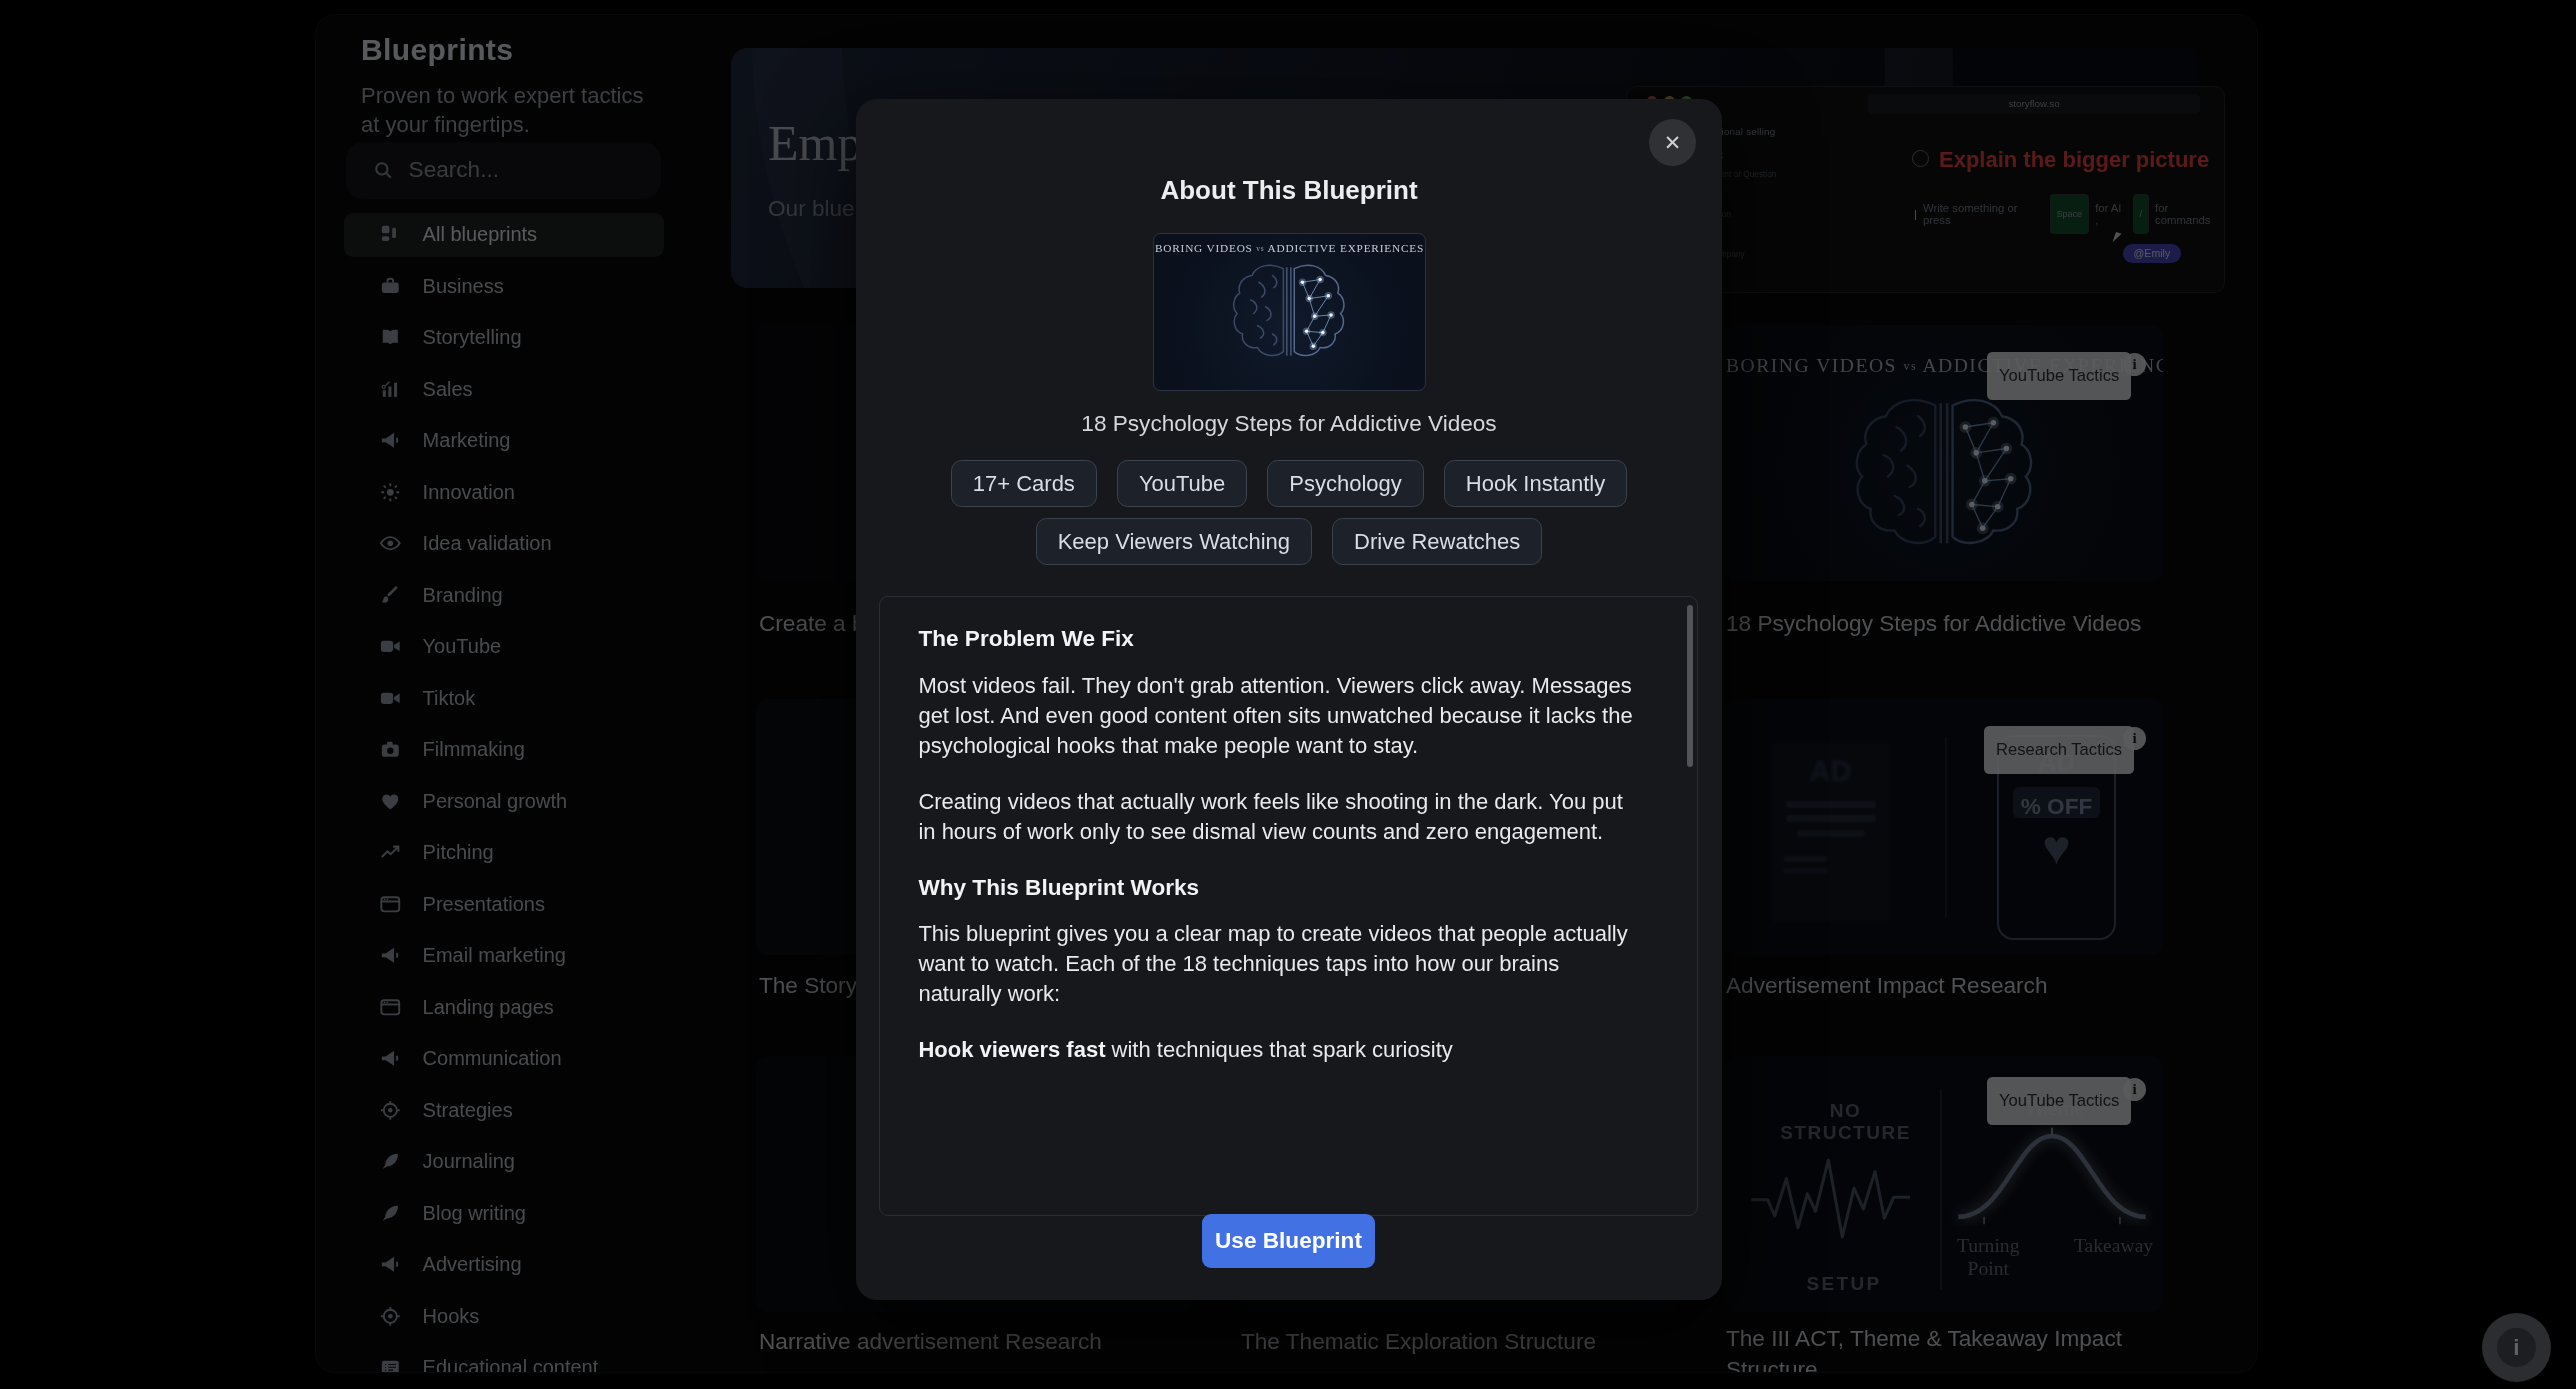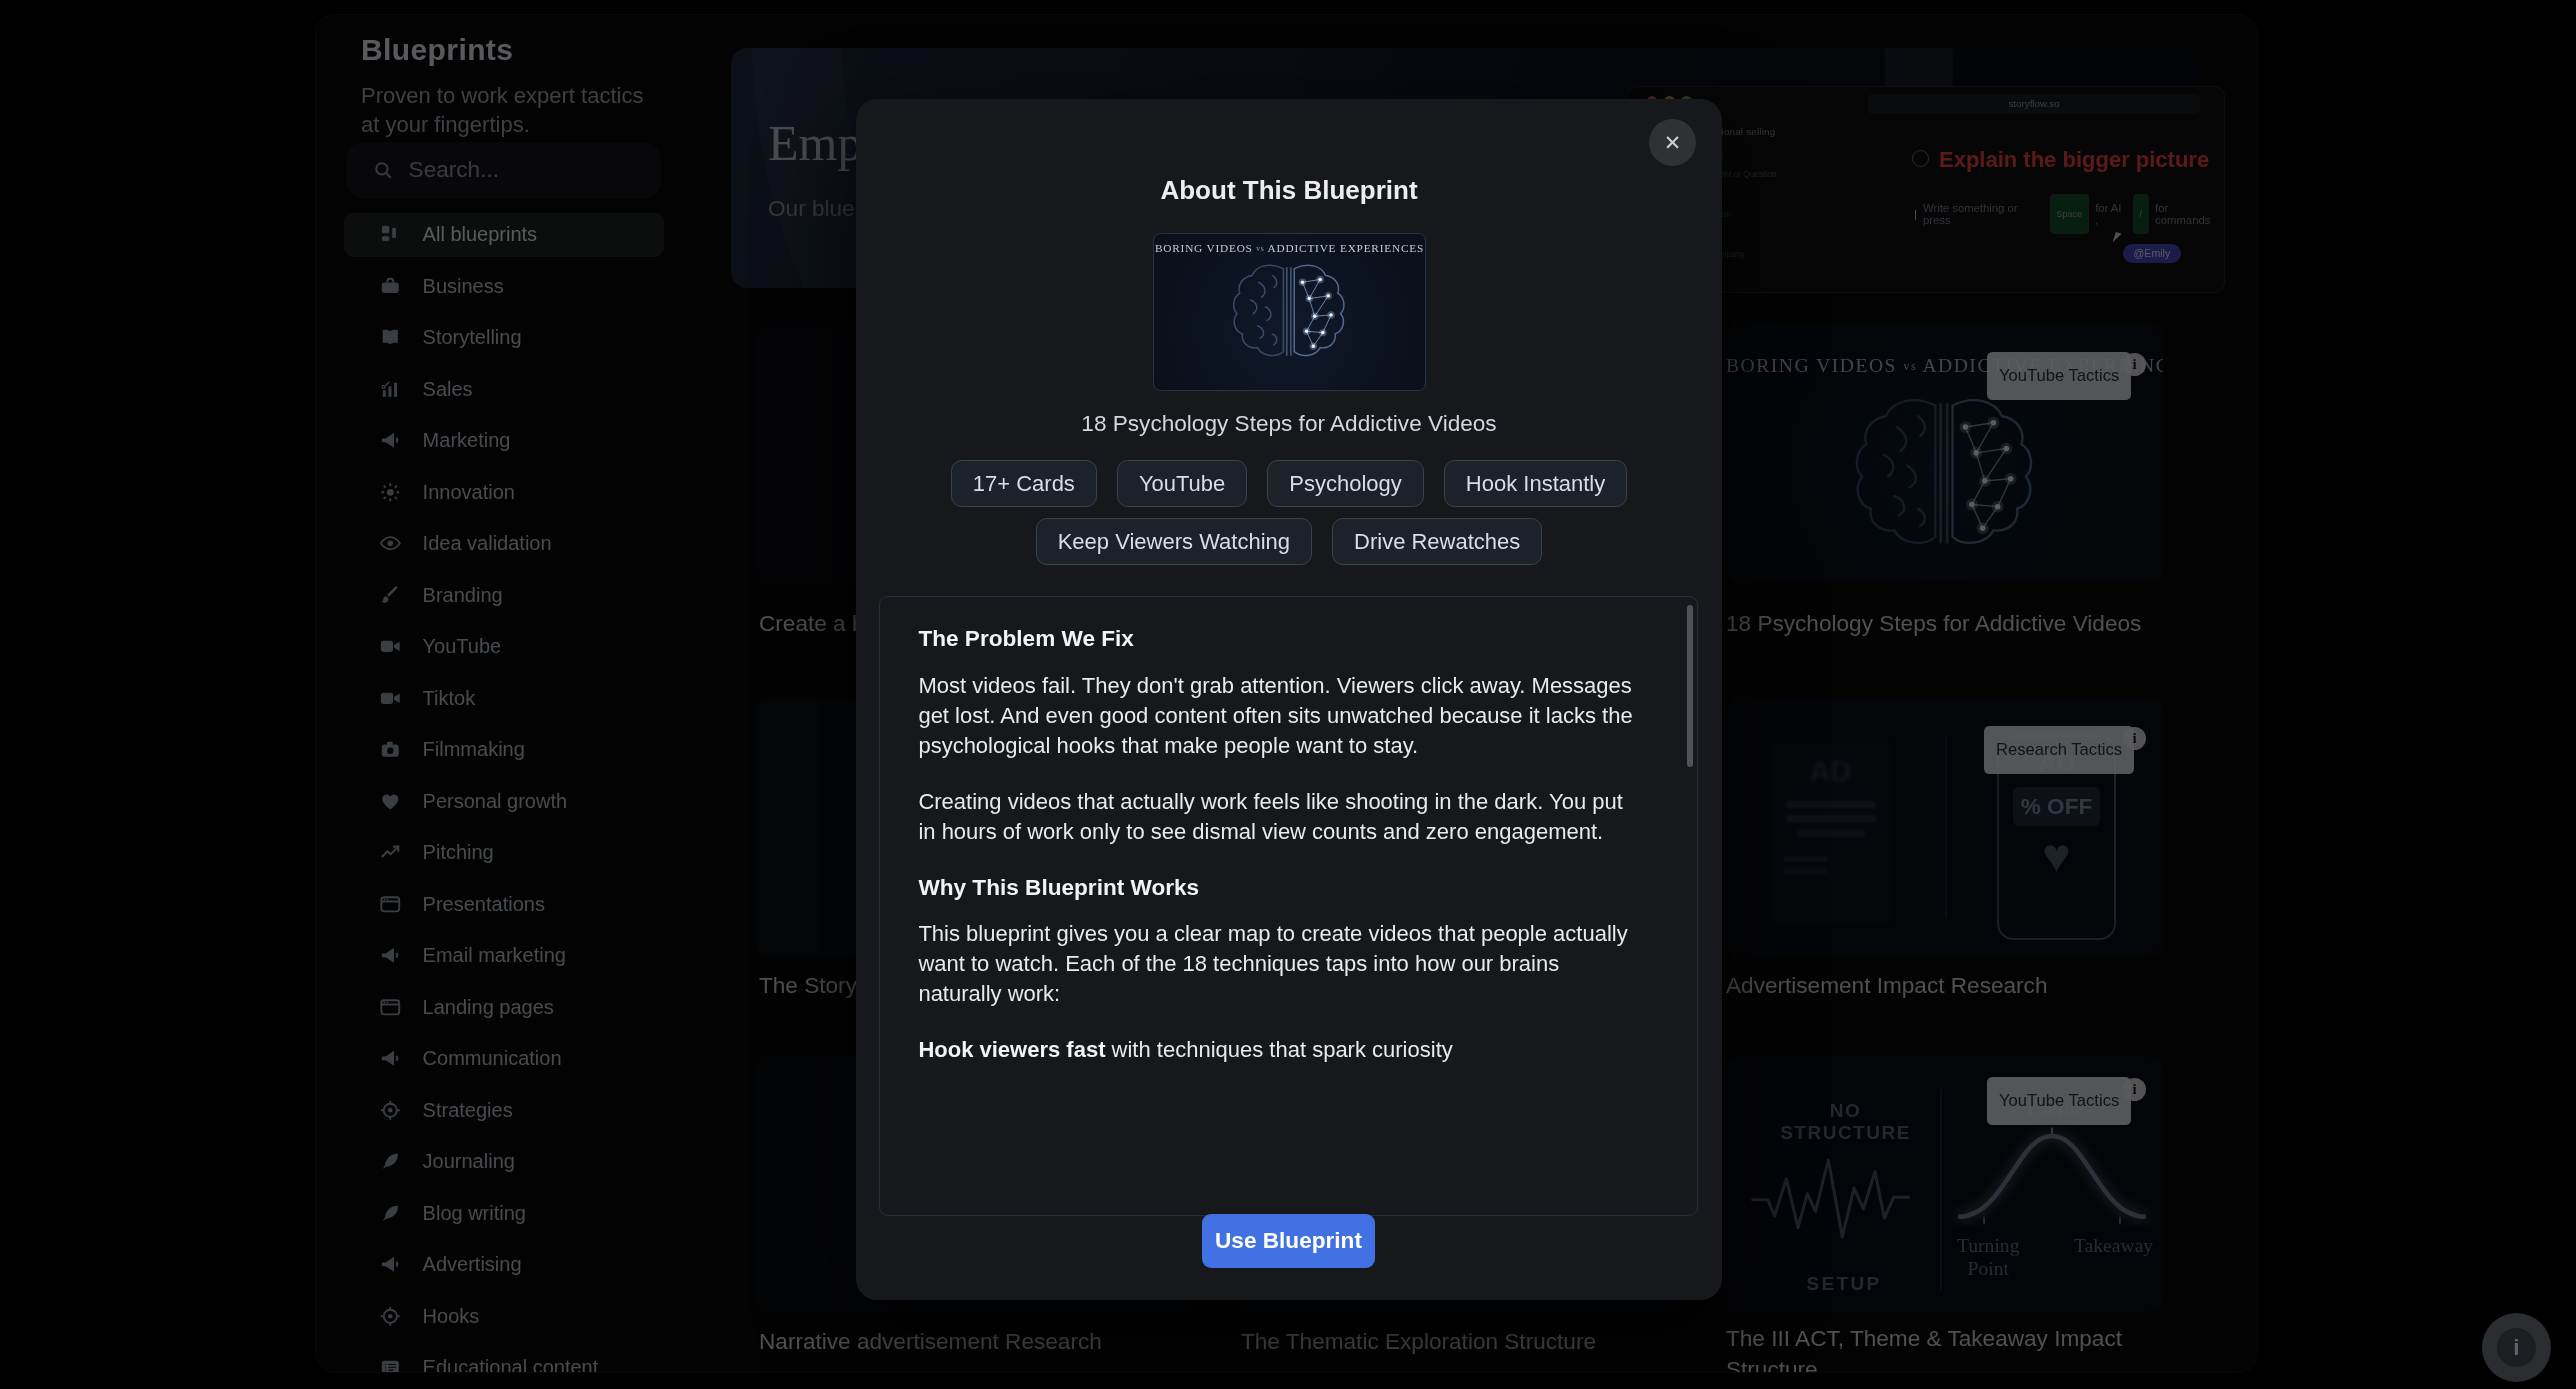--- a/index.html
+++ b/index.html
@@ -451,21 +451,21 @@
       <div style="text-align:center;margin-top:12px;font-size:29px;font-weight:700;color:#2e3a4e;filter:blur(1.5px);">AD</div>
       <div style="margin:13.6px auto 0;width:90px;height:6.8px;background:#27303f;border-radius:3px;"></div>
       <div style="margin:7.5px auto 0;width:90px;height:6.8px;background:#27303f;border-radius:3px;"></div>
       <div style="margin:7.5px auto 0;width:68px;height:6.8px;background:#222a38;border-radius:3px;"></div>
       <div style="margin:19.6px 0 0 12px;width:45px;height:6px;background:#222a38;border-radius:3px;"></div>
       <div style="margin:6px 0 0 12px;width:45px;height:6px;background:#1e2532;border-radius:3px;"></div>
     </div>
     <div class="abs" style="left:219px;top:38px;width:1.5px;height:181px;background:#1d2430;"></div>
     <div class="abs" style="left:271px;top:36px;width:119px;height:205px;border:2.3px solid #46536a;border-radius:16.6px;box-sizing:border-box;text-align:center;">
       <div style="margin-top:10.6px;font-size:26px;font-weight:700;color:#5d6b84;">AD</div>
-      <div style="margin:9px auto 0;width:87px;height:39px;background:#232d3e;border-radius:6px;font-size:22.6px;font-weight:700;color:#8292ab;line-height:39px;">% OFF</div>
+      <div style="margin:9px auto 0;width:87px;height:31px;background:#232d3e;border-radius:6px;font-size:22.6px;font-weight:700;color:#8292ab;line-height:39px;">% OFF</div>
       <div style="margin-top:6px;font-size:48px;color:#4a576e;line-height:48px;">♥</div>
     </div>
   </div>
   <div class="badge" style="left:1668px;top:711px;">Research Tactics</div>
   <div class="info-dot" style="left:1807px;top:712px;">i</div>
   <div class="card-title" style="left:1410px;top:955px;">Advertisement Impact Research</div>
 
   <div class="card-img" style="left:1410px;top:1041px;width:437px;height:256px;background:#0b0e15;">
     <div class="abs" style="left:44px;top:44px;width:151px;text-align:center;font-size:19px;font-weight:700;letter-spacing:1.5px;color:#5f6877;">NO STRUCTURE</div>
     <div class="abs" id="zigzag" style="left:22.6px;top:83px;"><svg viewBox="0 0 150 100" width="175">

